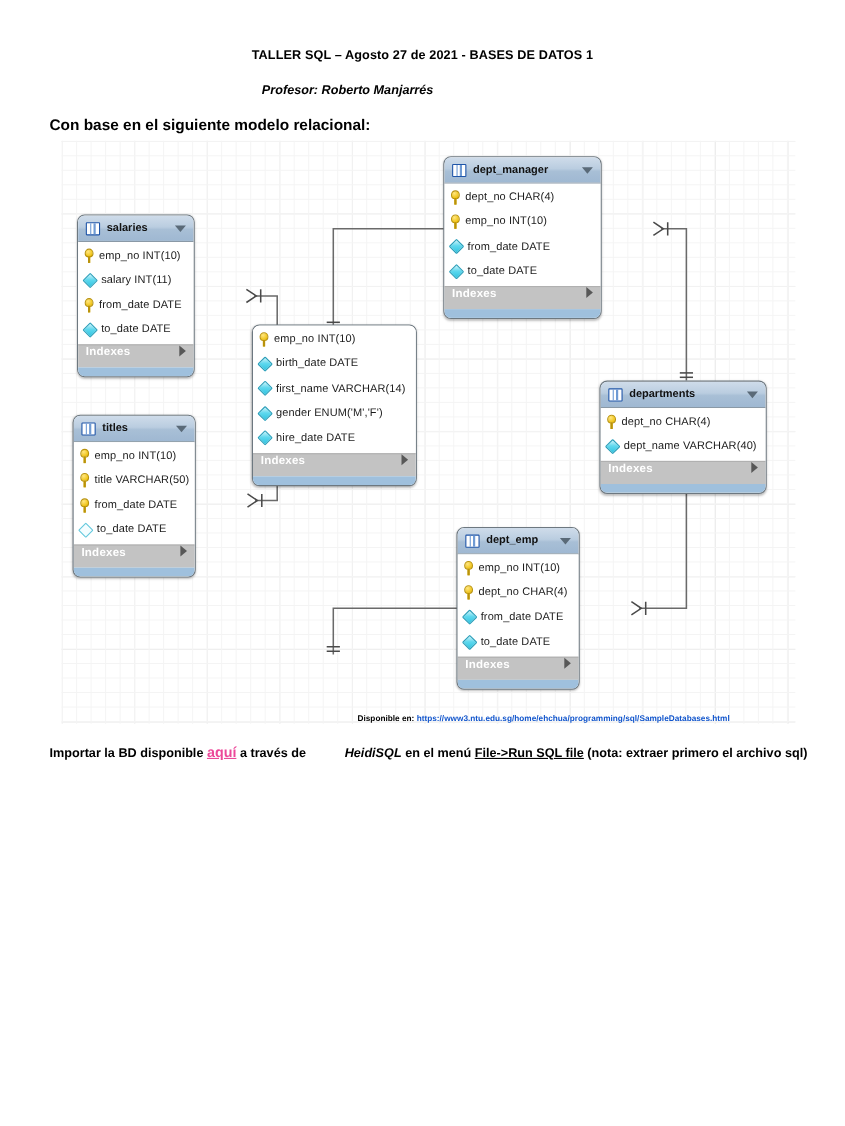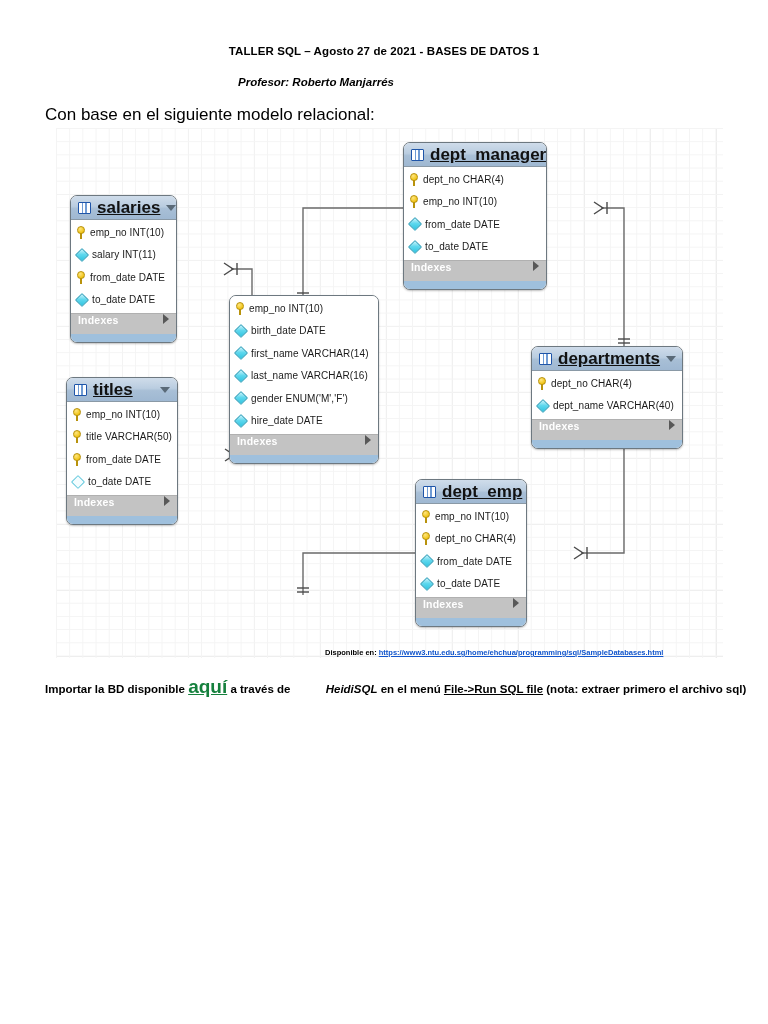--- a/index.html
+++ b/index.html
@@ -13,21 +13,21 @@
   
   .title{
     position:absolute;left:0;top:45px;width:768px;text-align:center;
     font-size:11.5px;font-weight:bold;letter-spacing:.1px;
   }
   .subtitle{
     position:absolute;left:0;top:76px;width:632px;text-align:center;
     font-size:11.5px;font-weight:bold;font-style:italic;
   }
   .intro{
-    position:absolute;left:45px;top:105px;font-size:17px;font-weight:normal;
+    position:absolute;left:45px;top:105px;font-size:14px;font-weight:bold;
   }
 
   
   .canvas{
     position:absolute;left:56px;top:128px;width:667px;height:530px;
     background:#ffffff;
     background-image:
       linear-gradient(to right,#f4f4f4 1px,transparent 1px),
       linear-gradient(to bottom,#f4f4f4 1px,transparent 1px),
       linear-gradient(to right,#eaeaea 1px,transparent 1px),
@@ -49,21 +49,21 @@
     overflow:hidden;
     font-size:10.5px;
   }
   .tbl .hdr{
     height:23px;display:flex;align-items:center;gap:6px;
     padding:0 7px;
     background:linear-gradient(to bottom,#cfdcea 0%,#bacde0 45%,#a8bfd6 55%,#9fb8d2 100%);
     border-bottom:1px solid #8a99a6;
   }
   .tbl .hdr .tname{
-    font-weight:bold;font-size:17px;color:#111;flex:1;white-space:nowrap;text-decoration:underline;
+    font-weight:bold;font-size:10px;color:#111;flex:1;white-space:nowrap;
   }
   .ticon{
     width:13px;height:12px;flex:0 0 auto;
     border:1.6px solid #1f55a8;background:#ffffff;border-radius:1px;
     position:relative;box-sizing:border-box;
   }
   .ticon:before,.ticon:after{
     content:"";position:absolute;top:0;bottom:0;width:1.3px;background:#6f9bd4;
   }
   .ticon:before{left:3px}
@@ -120,27 +120,27 @@
     border-left:6px solid #585858;
   }
   .foot{height:8px;background:#9fc0dd;}
 
   
   .srcline{
     position:absolute;left:325px;top:648px;font-size:7.5px;font-weight:bold;
     white-space:nowrap;
   }
   .srcline .lnk{
-    color:#1155cc;text-decoration:underline;font-weight:bold;
+    color:#1155cc;font-weight:bold;
   }
   .bottom{
     position:absolute;left:45px;top:676px;font-size:11.5px;font-weight:bold;
     white-space:nowrap;
   }
-  .bottom .aqui{color:#15803d;text-decoration:underline;font-size:19px;}
+  .bottom .aqui{color:#ec4899;text-decoration:underline;font-size:13px;}
   .bottom .it{font-style:italic;font-weight:bold;margin-left:32px;}
   .bottom .u{text-decoration:underline;margin-top:44px;}
 </style>
 </head>
 <body>
 
 <div class="page">
 
   <div class="title">TALLER SQL – Agosto 27 de 2021 - BASES DE DATOS 1</div>
   <div class="subtitle">Profesor: Roberto Manjarrés</div>
@@ -297,24 +297,20 @@
             <div class="row">
               <span class="ico-dia"></span>
               <span class="fname">birth_date DATE</span>
             </div>
             <div class="row">
               <span class="ico-dia"></span>
               <span class="fname">first_name VARCHAR(14)</span>
             </div>
             <div class="row">
               <span class="ico-dia"></span>
-              <span class="fname">last_name VARCHAR(16)</span>
-            </div>
-            <div class="row">
-              <span class="ico-dia"></span>
               <span class="fname">gender ENUM('M','F')</span>
             </div>
             <div class="row">
               <span class="ico-dia"></span>
               <span class="fname">hire_date DATE</span>
             </div>
           </div>
           <div class="idx">
             <span class="ilabel">Indexes</span>
             <span class="iarrow"></span>
@@ -374,21 +370,21 @@
               <span class="ico-dia"></span>
               <span class="fname">to_date DATE</span>
             </div>
           </div>
           <div class="idx">
             <span class="ilabel">Indexes</span>
             <span class="iarrow"></span>
           </div>
           <div class="foot"></div>
         </div>
-        <div class="tbl" style="left: 475px; top: 218px; width: 150px;">
+        <div class="tbl" style="left: 489px; top: 218px; width: 150px;">
           <div class="hdr">
             <span class="ticon"></span>
             <span class="tname">departments</span>
             <span class="caret"></span>
           </div>
           <div class="rows">
             <div class="row">
               <span class="ico-key"></span>
               <span class="fname">dept_no CHAR(4)</span>
             </div>

